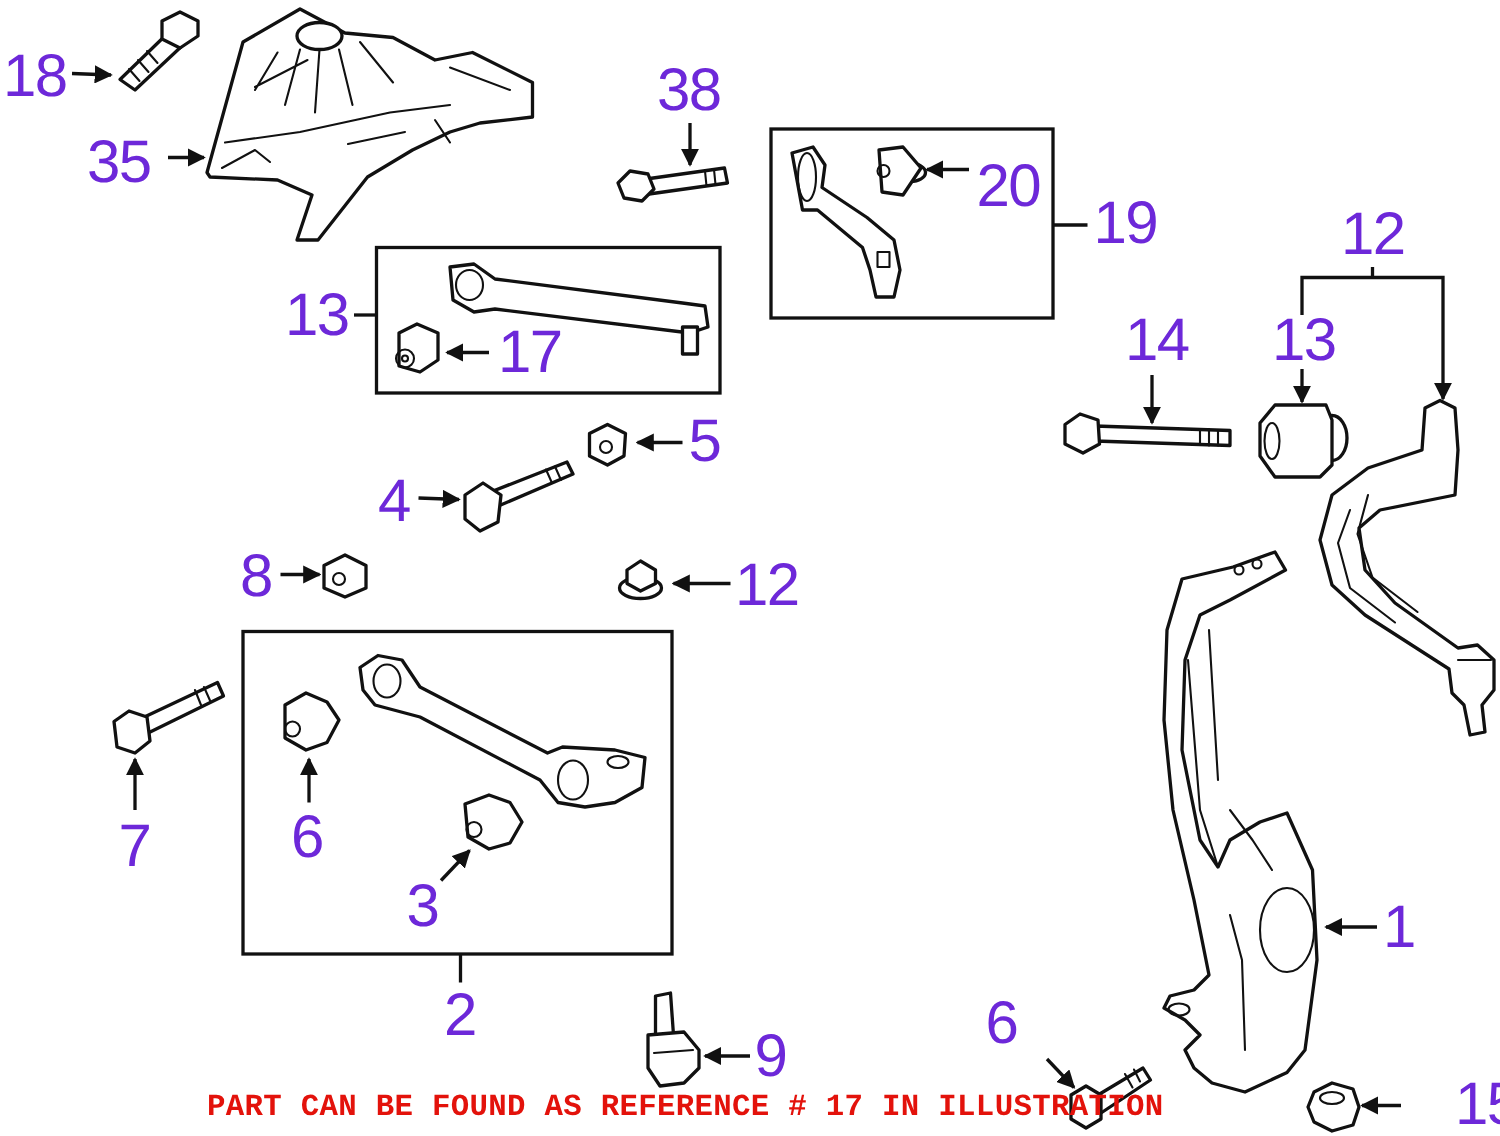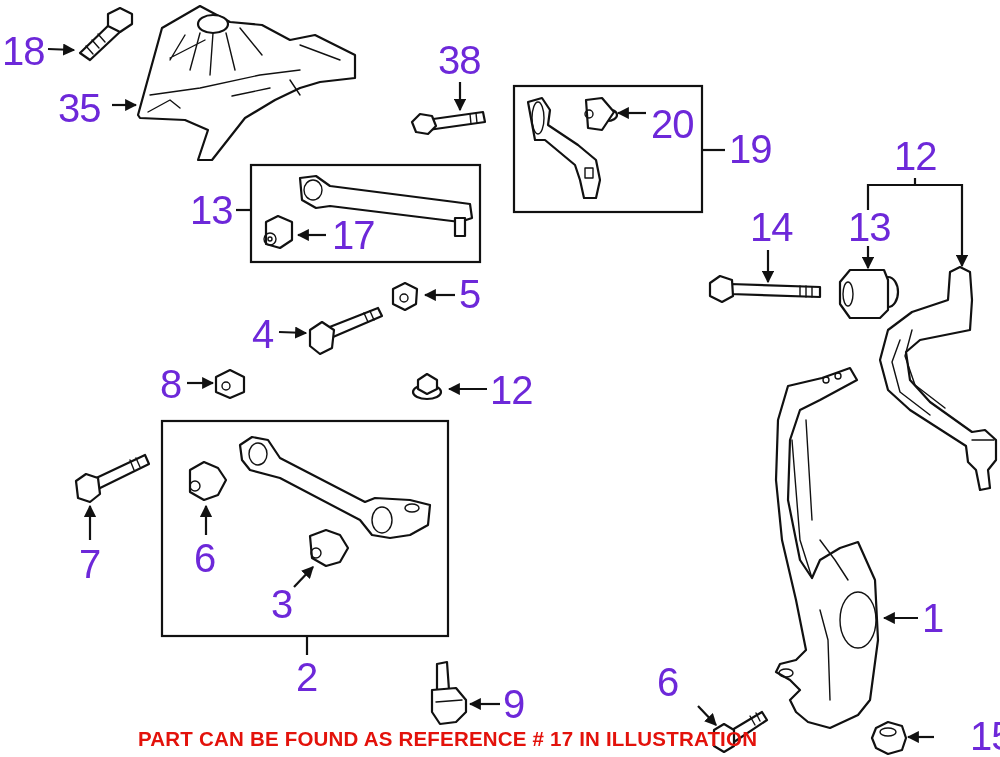--- a/index.html
+++ b/index.html
@@ -4,21 +4,21 @@
 <style>
   html, body { margin: 0; padding: 0; background: #ffffff; }
   body { width: 1000px; height: 757px; overflow: hidden; position: relative; font-family: "Liberation Sans", sans-serif; }
   #diagram { position: absolute; left: 0; top: 0; width: 1000px; height: 757px; }
   .ln-thin { fill: none; stroke: #111; stroke-width: 1.4; stroke-linejoin: round; stroke-linecap: round; }
   .part-fill { fill: #fff; stroke: #111; stroke-width: 2.2; stroke-linejoin: round; }
   .box { fill: none; stroke: #111; stroke-width: 2.2; }
   .leader { stroke: #111; stroke-width: 2.2; fill: none; }
   .arrowhead { fill: #111; }
   .callout { position: absolute; font-family: "Liberation Sans", sans-serif; font-size: 40px; line-height: 40px; color: #6d28d9; letter-spacing: -1px; white-space: nowrap; }
-  .notice { position: absolute; left: 138px; top: 727px; font-family: Liberation Sans, sans-serif; font-weight: bold; font-size: 20.5px; line-height: 24px; color: #e3120b; white-space: nowrap; letter-spacing: 0.2px; }
+  .notice { position: absolute; left: 138px; top: 727px; font-family: Liberation Mono, monospace; font-weight: bold; font-size: 20.5px; line-height: 24px; color: #e3120b; white-space: nowrap; letter-spacing: 0.2px; }
 </style>
 </head>
 <body>
 
 <svg id="diagram" viewBox="0 0 1000 757" xmlns="http://www.w3.org/2000/svg">
   <defs>
     <marker id="ah" viewBox="0 0 10 10" refX="9" refY="5" markerWidth="5.5" markerHeight="5.5" orient="auto-start-reverse">
       <path d="M0,0 L10,5 L0,10 z" class="arrowhead"></path>
     </marker>
   </defs>

